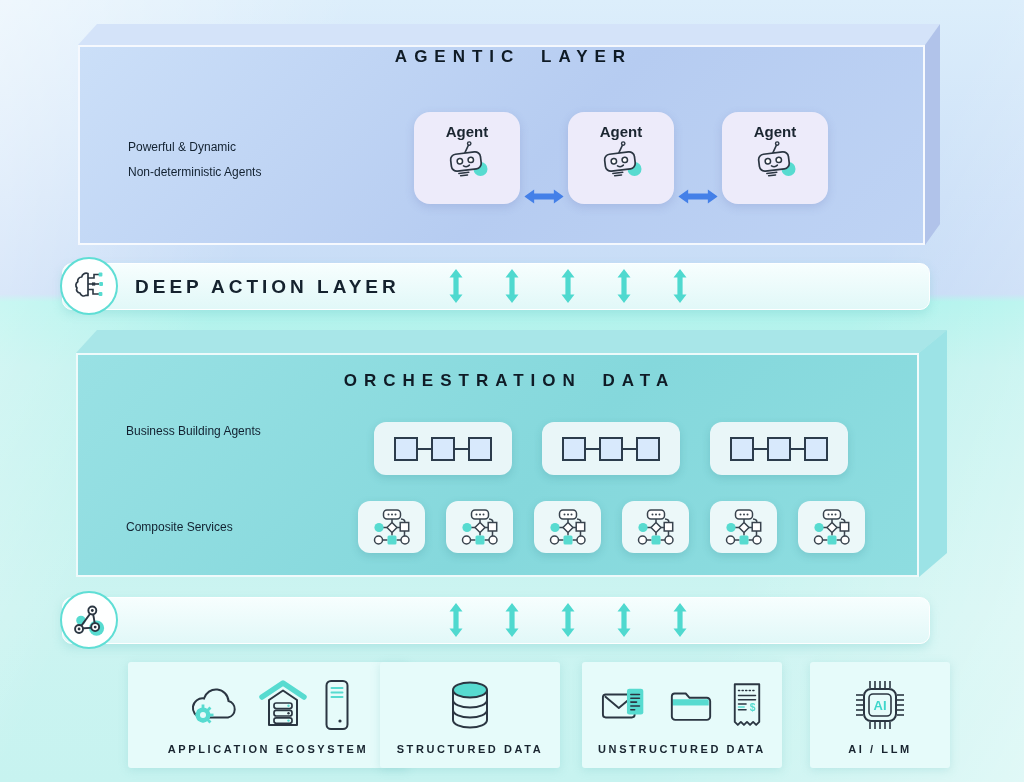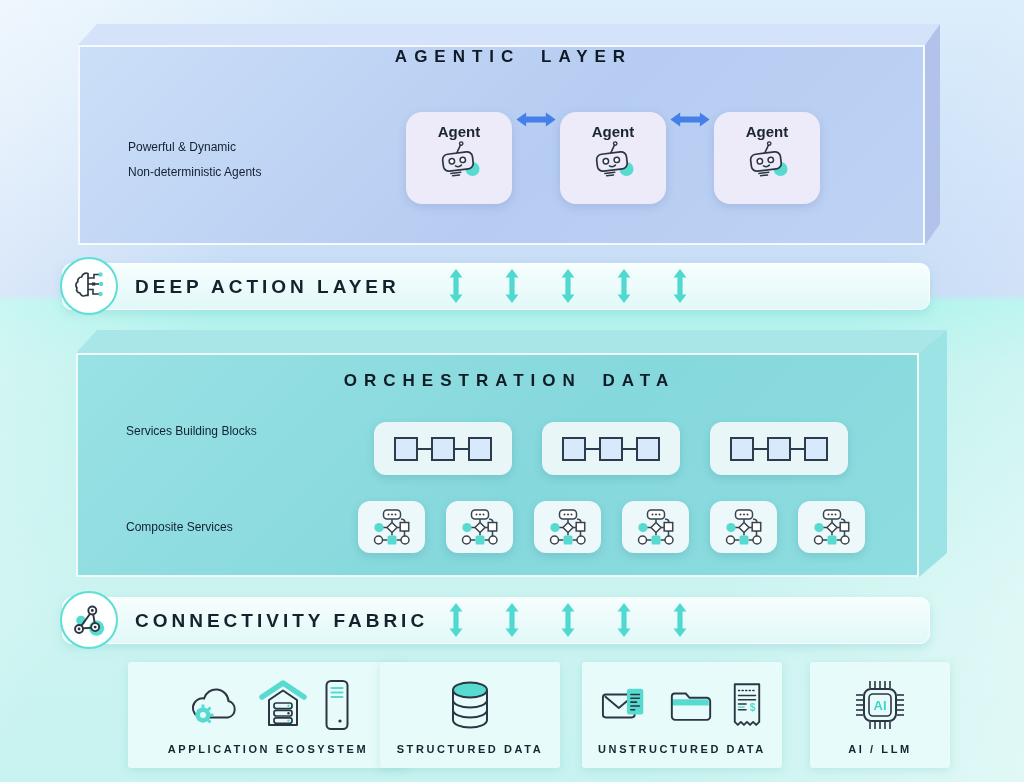--- a/index.html
+++ b/index.html
@@ -19,21 +19,21 @@
   .face-top,.face-right{position:absolute;}
   .ag-main{left:78px;top:45px;width:847px;height:200px;background:linear-gradient(135deg,#cbdff8 0%,#b6ccf1 55%,#bed3f4 100%);}
   .ag-top{left:78px;top:24px;width:862px;height:21px;background:#d4e3f9;clip-path:polygon(19px 0,100% 0,calc(100% - 15px) 100%,0 100%);filter:drop-shadow(0 -1.5px 0 rgba(255,255,255,.9));}
   .ag-right{left:925px;top:24px;width:15px;height:221px;background:#b1c3ea;clip-path:polygon(0 21px,100% 0,100% calc(100% - 21px),0 100%);filter:drop-shadow(1.5px 0 0 rgba(255,255,255,.9));}
   .or-main{left:76px;top:353px;width:843px;height:224px;background:linear-gradient(135deg,#99e1e4 0%,#85d8dc 55%,#8edde0 100%);}
   .or-top{left:76px;top:330px;width:871px;height:23px;background:#a8e6e8;clip-path:polygon(21px 0,100% 0,calc(100% - 28px) 100%,0 100%);filter:drop-shadow(0 -1.5px 0 rgba(255,255,255,.9));}
   .or-right{left:919px;top:330px;width:28px;height:247px;background:#9ce3e6;clip-path:polygon(0 23px,100% 0,100% calc(100% - 24px),0 100%);filter:drop-shadow(1.5px 0 0 rgba(255,255,255,.9));}
   .layer-title{position:absolute;left:0;right:0;text-align:center;font-size:17px;font-weight:700;letter-spacing:7px;word-spacing:9px;color:#0f1b26;white-space:nowrap;padding-left:24px;}
   .layer-desc{position:absolute;left:32px;font-size:12px;font-weight:500;line-height:25px;color:#122130;margin-left:16px;}
   
-  .agents-row{position:absolute;left:326px;top:65px;display:flex;align-items:flex-start;}
+  .agents-row{position:absolute;left:334px;top:65px;display:flex;align-items:flex-end;}
   .agent-card{width:106px;height:92px;border-radius:16px;background:#edebfa;box-shadow:0 3px 10px rgba(90,100,170,.20);
     display:flex;flex-direction:column;align-items:center;padding-top:11px;box-sizing:border-box;}
   .agent-label{font-size:15px;font-weight:600;color:#1a2530;}
   .h-arrow{width:48px;display:flex;justify-content:center;align-items:center;}
   
   .fabric-bar{position:absolute;left:62px;width:868px;height:47px;border-radius:10px;box-sizing:border-box;
     background:linear-gradient(180deg,#f7fefe 0%,#e1f8f8 100%);border:1.5px solid #feffff;
     box-shadow:0 4px 10px rgba(110,200,200,.30);}
   .fabric-label{position:absolute;left:72px;top:50%;transform:translateY(-50%);font-size:19px;font-weight:700;letter-spacing:4px;color:#15222e;white-space:nowrap;}
   .fabric-circle{position:absolute;width:58px;height:58px;border-radius:50%;background:#feffff;border:2px solid #5fded5;box-sizing:border-box;
@@ -270,21 +270,21 @@
     <svg width="36" height="36">
         <use href="#i-brain"></use>
       </svg>
   </div>
 
   <div class="face-top or-top"></div>
   <div class="face-right or-right"></div>
   <div class="face-main or-main">
     <div class="layer-title" style="top:16px;">ORCHESTRATION DATA</div>
     <div class="layer-desc" style="top:64px;">
-      <div>Services Building Blocks</div>
+      <div>Business Building Agents</div>
     </div>
     <div class="layer-desc" style="top:160px;font-weight:400;">Composite Services</div>
 
     <div class="bb-card" style="left:296px;">
       <svg width="100" height="26">
           <use href="#i-chain"></use>
         </svg>
     </div>
     <div class="bb-card" style="left:464px;">
       <svg width="100" height="26">
@@ -323,21 +323,20 @@
         </svg>
     </div>
     <div class="comp-card" style="left:720px;">
       <svg width="40" height="38">
           <use href="#i-flow"></use>
         </svg>
     </div>
   </div>
 
   <div class="fabric-bar" style="top:597px;">
-    <span class="fabric-label">CONNECTIVITY FABRIC</span>
     <div class="v-arrows">
       <svg width="14" height="34">
           <use href="#i-varrow"></use>
         </svg>
       <svg width="14" height="34">
           <use href="#i-varrow"></use>
         </svg>
       <svg width="14" height="34">
           <use href="#i-varrow"></use>
         </svg>

